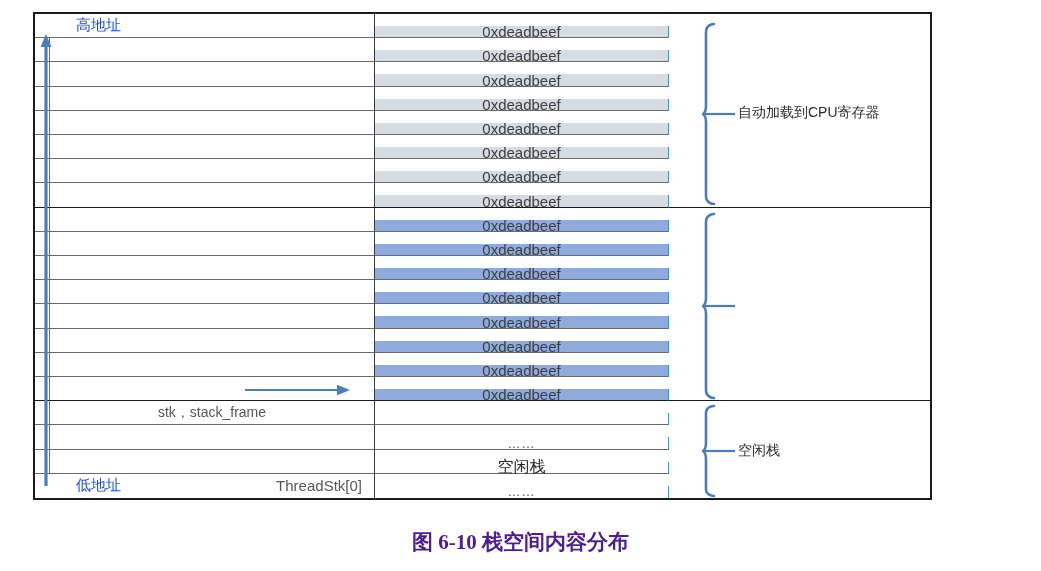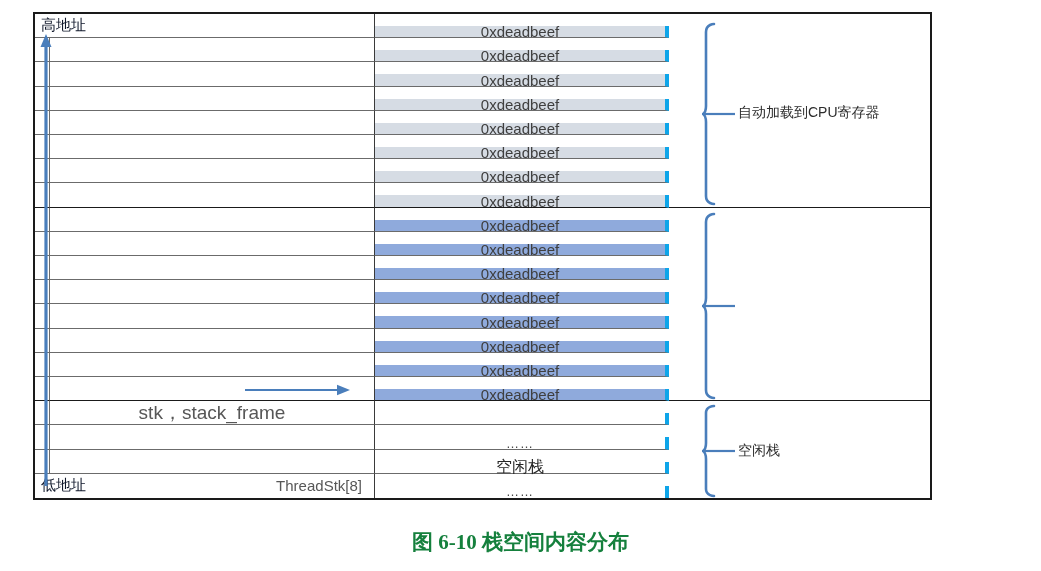--- a/index.html
+++ b/index.html
@@ -57,52 +57,52 @@
   .c-label {
     flex: 0 0 325px;
     width: 325px;
     box-sizing: border-box;
     border-right: 1px solid #3a3a3a;
     border-bottom: 1px solid #6b6b6b;
     position: relative;
     display: flex;
     align-items: center;
     justify-content: center;
-    font-size: 19px;
+    font-size: 14px;
     color: #575757;
     white-space: nowrap;
   }
 
   
   .c-label-span {
     flex: 0 0 340px;
     width: 340px;
     box-sizing: border-box;
     border-right: 1px solid #3a3a3a;
     border-bottom: 1px solid #6b6b6b;
     position: relative;
     display: flex;
     align-items: center;
     font-size: 15px;
     color: #575757;
     white-space: nowrap;
     padding: 0 6px;
   }
-  .c-label-span .addr-left { color: #0f172a; }
+  .c-label-span .addr-left { color: #1d4ed8; margin-left: 35px; }
   .c-label-span .addr-right {
     margin-left: auto;
     padding-right: 6px;
   }
 
   
   .c-value {
     flex: 0 0 294px;
     width: 294px;
     box-sizing: border-box;
-    border-right: 4px solid #0ea5e9;
+    border-right: 1px solid #0ea5e9;
     border-bottom: 1px solid #6b6b6b;
     display: flex;
     align-items: center;
     justify-content: center;
     font-size: 15px;
     color: #3f3f3f;
     background: #ffffff;
     margin-top: 12px;
   }
   .c-value.shade-light { background: #d6dce4; }
@@ -172,21 +172,21 @@
 
   
   #caption {
     position: absolute;
     left: 0;
     top: 528px;
     width: 1041px;
     text-align: center;
     font-size: 21px;
     font-weight: bold;
-    color: #15803d;
+    color: #4c1d95;
     font-family: "Liberation Serif", "DejaVu Serif", serif;
   }
 </style>
 </head>
 <body>
 
 <div id="figure">
 
   <div id="grid">
 
@@ -309,21 +309,21 @@
     <div class="row">
       <div class="c-gutter"></div>
       <div class="c-label"></div>
       <div class="c-value cjk">空闲栈</div>
       <div class="c-right"></div>
     </div>
 
     <div class="row">
       <div class="c-label-span">
         <span class="addr-left">低地址</span>
-        <span class="addr-right">ThreadStk[8]</span>
+        <span class="addr-right">ThreadStk[0]</span>
       </div>
       <div class="c-value dots">……</div>
       <div class="c-right"></div>
     </div>
 
   </div>
 
   <div class="brace-group" style="top: 8px;">
     <svg class="brace-svg" width="34" height="184" viewBox="0 0 34 184">
       <path d="M12 2 C12 2 4 2 4 10 L4 84 C4 90 1 92 1 92 C1 92 4 94 4 100 L4 174 C4 182 12 182 12 182" fill="none" stroke="#4a7ebb" stroke-width="2.6" stroke-linecap="round"></path>

